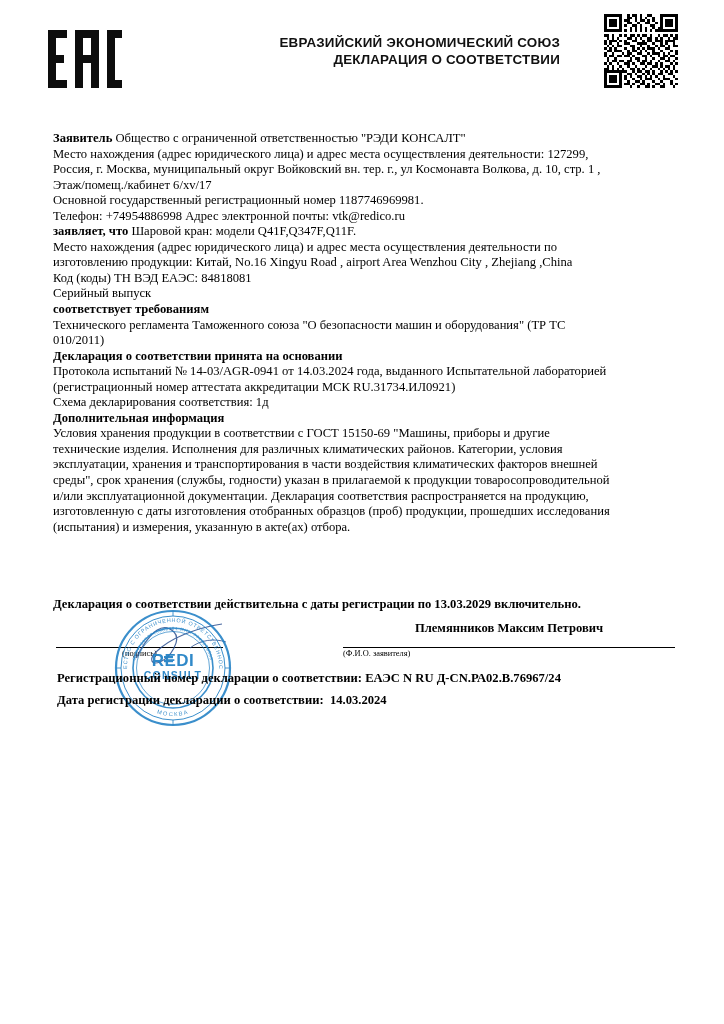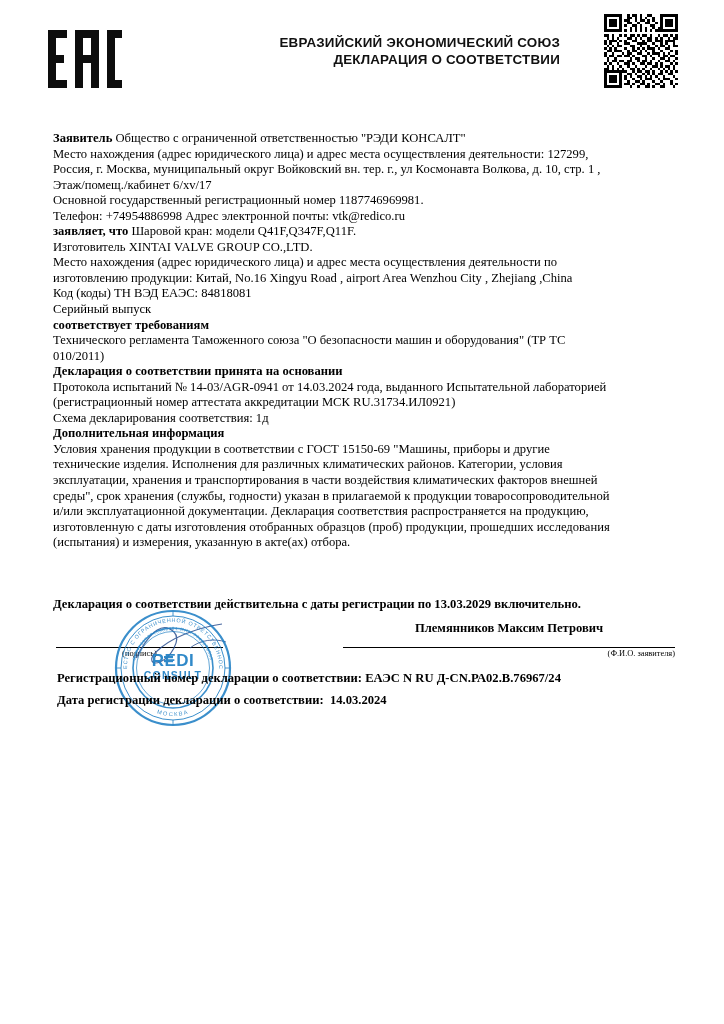--- a/index.html
+++ b/index.html
@@ -138,21 +138,21 @@
     width: 167px;
     text-align: center;
     font-size: 8.4px;
     line-height: 11px;
   }
   .sig-cap-right {
     position: absolute;
     left: 290px;
     top: 27px;
     width: 332px;
-    text-align: right;
+    text-align: left;
     font-size: 8.4px;
     line-height: 11px;
   }
 
   
   .reg-block {
     position: absolute;
     left: 53px;
     top: 665px;
     width: 622px;
@@ -493,21 +493,20 @@
     <p>Место нахождения (адрес юридического лица) и адрес места осуществления деятельности: 127299,</p>
     <p>Россия, г. Москва, муниципальный округ Войковский вн. тер. г., ул Космонавта Волкова, д. 10, стр. 1 ,</p>
     <p>Этаж/помещ./кабинет  6/хv/17</p>
 
     <p>Основной государственный регистрационный номер 1187746969981.</p>
     <p>Телефон: +74954886998 Адрес электронной почты: vtk@redico.ru</p>
 
 
     <p><span class="lead">заявляет, что</span> <span>Шаровой кран: модели Q41F,Q347F,Q11F.</span></p>
 
-    <p>Изготовитель XINTAI VALVE GROUP CO.,LTD.</p>
     <p>Место нахождения (адрес юридического лица) и адрес места осуществления деятельности по</p>
     <p>изготовлению продукции: Китай, No.16 Xingyu Road , airport Area Wenzhou City , Zhejiang ,China</p>
     <p>Код (коды) ТН ВЭД ЕАЭС: 84818081</p>
     <p>Серийный выпуск</p>
 
     <p class="lead">соответствует требованиям</p>
     <p>Технического регламента Таможенного союза "О безопасности машин и оборудования" (ТР ТС</p>
     <p>010/2011)</p>
 
     <p class="lead">Декларация о соответствии принята на основании</p>

